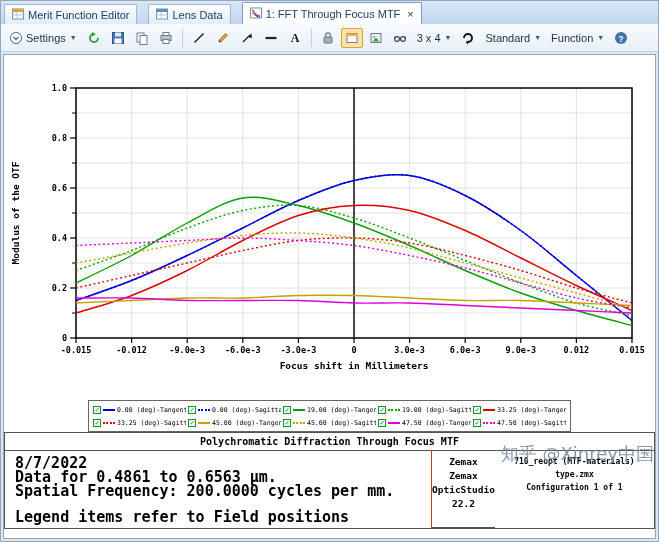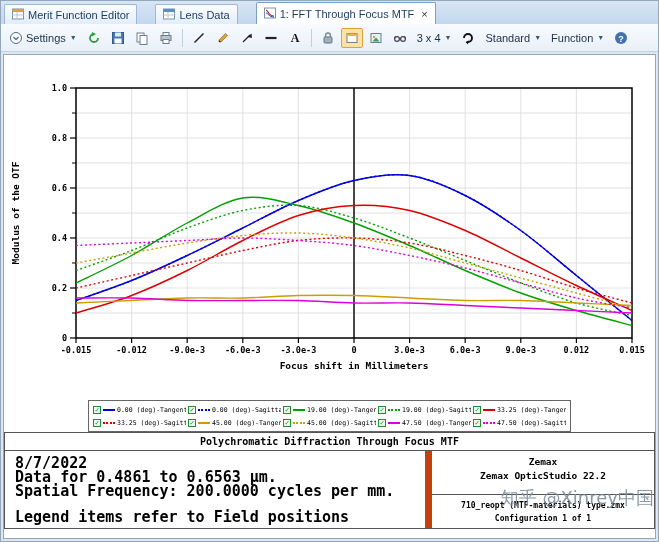--- a/index.html
+++ b/index.html
@@ -1,20 +1,20 @@
 <!DOCTYPE html>
 <html><head>
 <meta charset="utf-8">
 <style>
   html,body{margin:0;padding:0;background:#fff;}
   body{width:659px;height:542px;font-family:"Liberation Sans",sans-serif;overflow:hidden;}
   .window{width:659px;height:542px;box-sizing:border-box;border:1px solid #93a6ba;background:#dce7f3;display:flex;flex-direction:column;}
 
   
-  .tabbar{height:23px;flex:none;background:linear-gradient(#d8e6f6,#c2d7ee);display:flex;align-items:flex-end;padding-left:3px;gap:18px;}
+  .tabbar{height:23px;flex:none;background:linear-gradient(#d8e6f6,#c2d7ee);display:flex;align-items:flex-end;padding-left:3px;gap:11px;}
   .tab{display:flex;align-items:center;gap:4px;height:19px;padding:0 7px;font-size:11px;color:#1b3a5c;
        background:linear-gradient(#fbfdff,#e2edf9);border:1px solid #9db7d4;border-bottom:none;
        border-radius:2px 2px 0 0;white-space:nowrap;cursor:default;}
   .tab.active{background:#fff;height:21px;border-color:#7ba0c8;z-index:2;}
   .tab .close{margin-left:3px;font-size:11px;line-height:10px;color:#333;}
   .tabicon{width:12px;height:12px;flex:none;display:inline-block;}
 
   
   .toolbar{height:27px;flex:none;background:linear-gradient(#f8fbfe,#e8f0f8);border-bottom:1px solid #c2d1e1;
            display:flex;align-items:center;padding:0 4px;gap:2px;font-size:11px;color:#1c2f45;text-align:center;}
@@ -38,21 +38,21 @@
   .lg-line{width:12px;height:0;border-top:2px solid #000;flex:none;}
   .lg-line.dotted{border-top-style:dotted;}
 
   
   .footer{width:651px;box-sizing:border-box;margin-top:auto;margin-bottom:17px;border:1px solid #555;
           font-family:"DejaVu Sans Mono",monospace;background:#fff;flex:none;}
   .f-title{text-align:center;font-size:10px;font-weight:bold;padding:3px 0;border-bottom:1px solid #555;}
   .f-body{display:flex;align-items:stretch;}
   .f-left{flex:1;padding:5px 10px 4px;font-size:15px;font-weight:bold;line-height:14px;}
   .f-left .gap{height:12px;}
-  .f-right{width:222px;border-left:7px solid #c2410c;display:flex;flex-direction:column;font-weight:bold;}
+  .f-right{width:222px;border-left:1px solid #c2410c;display:flex;flex-direction:row;font-weight:bold;}
   .f-right-top{flex:1;display:flex;flex-direction:column;justify-content:flex-start;text-align:center;
                font-size:9.5px;padding-top:4px;line-height:14px;border-bottom:1px solid #555;}
   .f-right-bottom{text-align:center;font-size:8px;padding:4px 2px 3px;line-height:13px;position:relative;}
   .watermark{position:absolute;right:0px;top:-4px;font-size:18px;color:rgba(125,140,155,0.9);
              font-family:"DejaVu Sans",sans-serif;font-weight:normal;white-space:nowrap;pointer-events:none;}
 </style>
 </head>
 <body>
 
 <div class="window">

